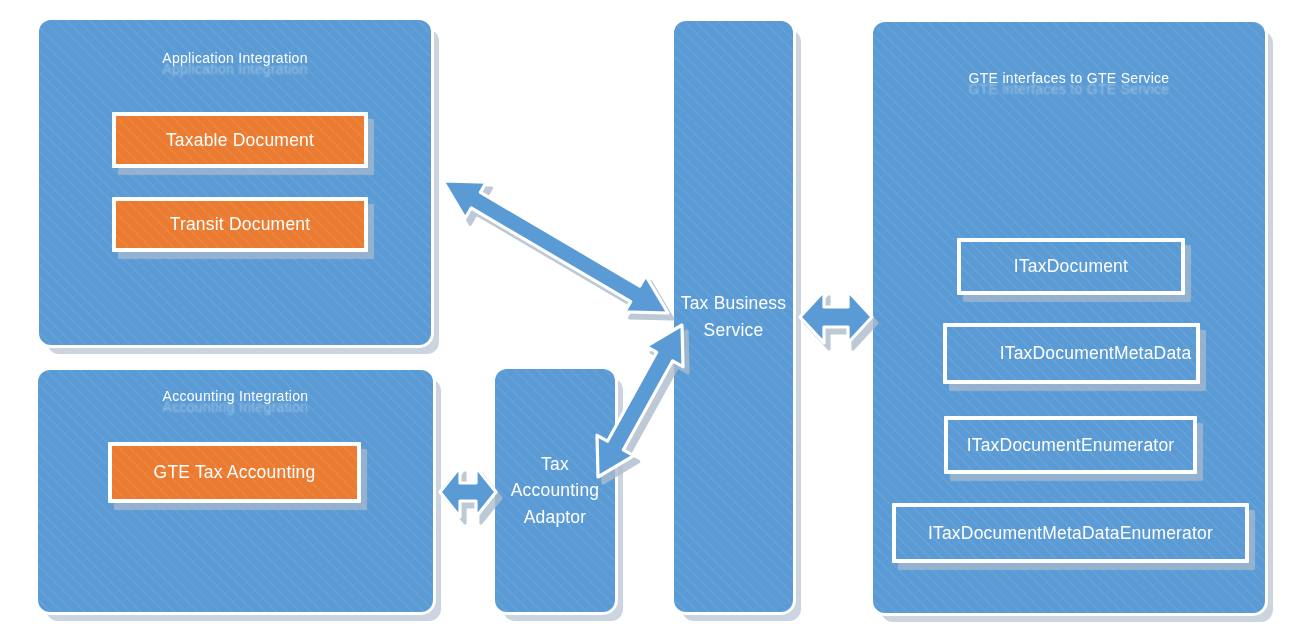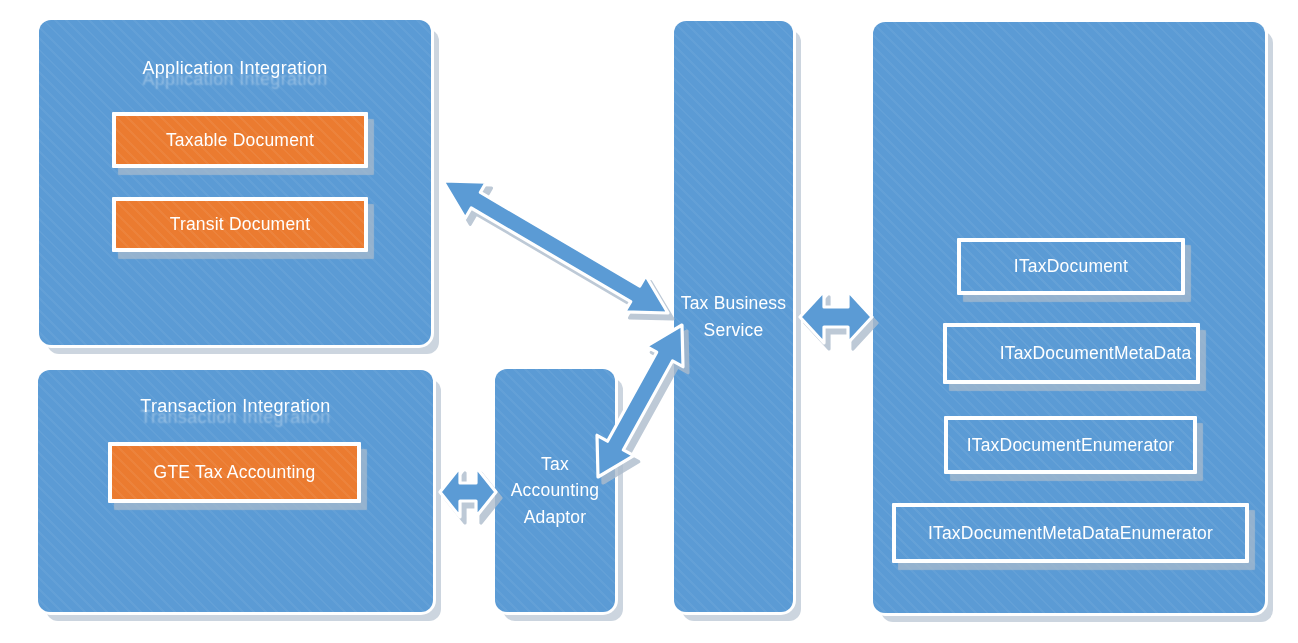--- a/index.html
+++ b/index.html
@@ -17,23 +17,23 @@
     position: absolute;
     background-color: #5B9BD5;
     background-image: repeating-linear-gradient(45deg,
       rgba(255,255,255,0.05) 0px, rgba(255,255,255,0.05) 2px,
       rgba(255,255,255,0) 2px, rgba(255,255,255,0) 8px);
     border-radius: 12px;
     box-shadow: 0 0 0 3px #ffffff, 8px 9px 0 0 #ccd5df;
   }
 
   .panel-title {
-    margin: 8px;
+    margin: 0;
     color: #ffffff;
-    font-size: 18px;
+    font-size: 14px;
     font-weight: 400;
     letter-spacing: 0.3px;
     text-align: center;
     text-shadow: 0 11px 2px rgba(255,255,255,0.38);
   }
 
   .box {
     position: absolute;
     box-sizing: border-box;
     display: flex;
@@ -83,33 +83,34 @@
 
 <div id="canvas">
 
   <section class="panel" style="left:39px; top:20px; width:392px; height:325px;">
     <h2 class="panel-title" style="padding-top:30px;">Application Integration</h2>
     <div class="box orange" style="left:73px; top:92px; width:256px; height:56px;">Taxable Document</div>
     <div class="box orange" style="left:73px; top:177px; width:256px; height:55px;">Transit Document</div>
   </section>
 
   <section class="panel" style="left:38px; top:370px; width:395px; height:242px;">
-    <h2 class="panel-title" style="padding-top:18px;">Transaction Integration</h2>
+    <h2 class="panel-title" style="padding-top:18px;">Accounting Integration</h2>
     <div class="box orange" style="left:70px; top:72px; width:253px; height:61px;">GTE Tax Accounting</div>
   </section>
 
   <section class="panel center-label" style="left:495px; top:369px; width:120px; height:243px;">
     <span>Tax Accounting Adaptor</span>
   </section>
 
   <section class="panel center-label" style="left:674px; top:21px; width:119px; height:591px;">
     <span>Tax Business Service</span>
   </section>
 
   <section class="panel" style="left:873px; top:22px; width:392px; height:591px;">
+    <h2 class="panel-title" style="padding-top:48px;">GTE interfaces to GTE Service</h2>
     <div class="box blue" style="left:84px; top:216px; width:228px; height:57px;">ITaxDocument</div>
     <div class="box blue" style="left:70px; top:301px; width:257px; height:61px;padding-left:48px;">ITaxDocumentMetaData</div>
     <div class="box blue" style="left:71px; top:394px; width:253px; height:58px;">ITaxDocumentEnumerator</div>
     <div class="box blue" style="left:19px; top:481px; width:357px; height:60px;">ITaxDocumentMetaDataEnumerator</div>
   </section>
 
   <svg id="arrows" viewBox="0 0 1298 643" aria-hidden="true">
 
     <polygon class="arrow" points="443,181 465.2,218.3 471.2,208 630.7,301.6 624.6,311.9 668,313 645.8,275.7 639.8,286 480.4,192.4 486.4,182.1"></polygon>
 

